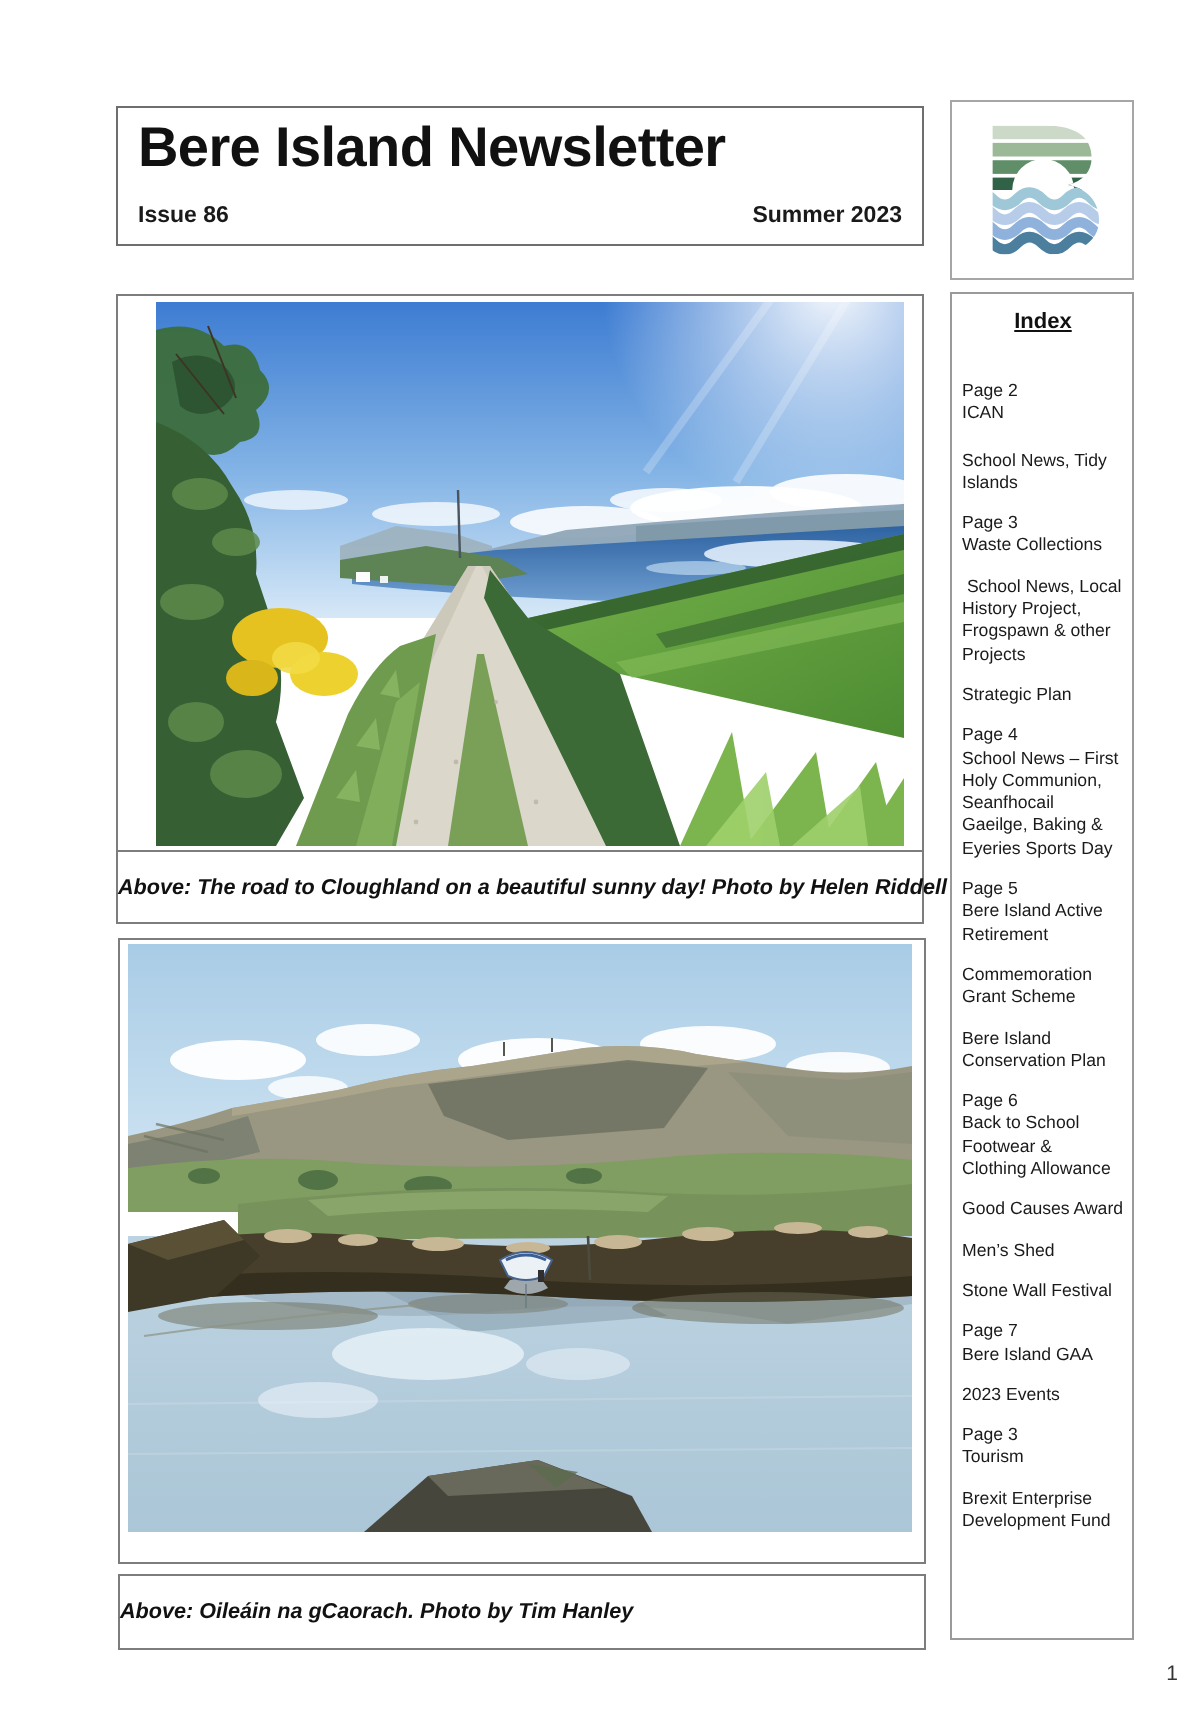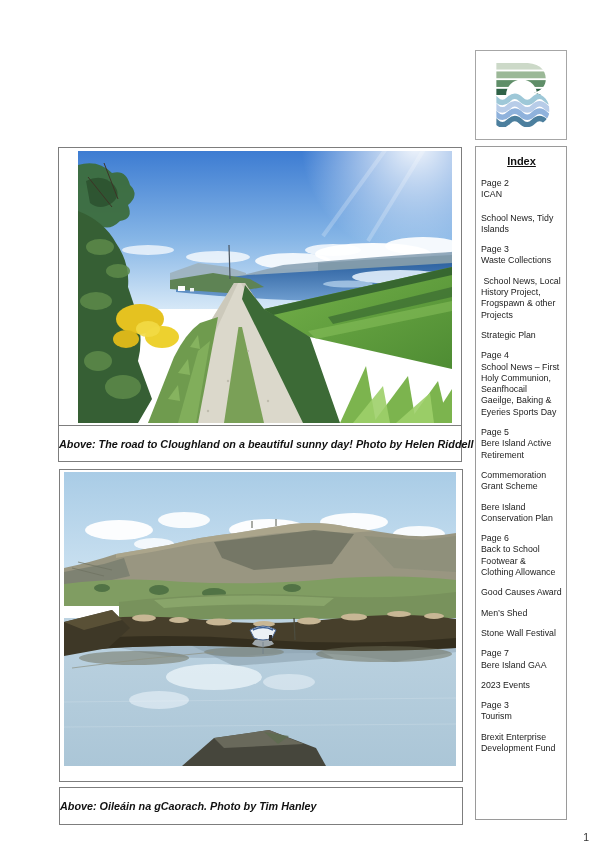--- a/index.html
+++ b/index.html
@@ -28,21 +28,21 @@
     display:flex;align-items:center;justify-content:center;
   }
   
   .index-box{
     position:absolute;left:475px;top:146px;width:92px;height:674px;
     box-sizing:border-box;border:1px solid #9a9a9a;
     padding:8px 4px 0 5px;overflow:hidden;
   }
   .index-title{
     text-align:center;font-size:11px;font-weight:bold;color:#111;
-    text-decoration:underline;margin-bottom:11px;
+    text-decoration:underline;margin-bottom:23px;
   }
   .idx-entry{
     font-size:8.8px;font-weight:normal;color:#1a1a1a;line-height:11.3px;
     white-space:pre;margin-bottom:9px;
   }
   .idx-entry.gap-lg{margin-bottom:12px;}
   
   .photo-frame{
     position:absolute;box-sizing:border-box;border:1.5px solid #7d7d7d;background:#fff;
   }
@@ -64,20 +64,27 @@
   .page-number{
     position:absolute;right:11px;top:831px;font-size:10.5px;color:#333;
   }
   svg{display:block;}
 </style>
 </head>
 <body>
 
 <div class="page">
 
+  <div class="header-box">
+    <div class="header-title">Bere Island Newsletter</div>
+    <div class="header-meta">
+      <span>Issue 86</span>
+      <span>Summer 2023</span>
+    </div>
+  </div>
 
   <div class="logo-box">
     <svg width="62" height="70" viewBox="0 0 100 112">
       <defs>
         <clipPath id="bclip">
           <path d="M10,4 H52 C77,4 90,13 90,30 C90,41 83,49 71,52 C87,55 96,66 96,80 C96,99 78,108 54,108 H10 Z"></path>
         </clipPath>
         <path id="wv" d="M-10,63 Q0,53 10,63 Q20,73 30,63 Q40,53 50,63 Q60,73 70,63 Q80,53 90,63 Q100,73 110,63" fill="none" stroke-width="8.5" stroke-linecap="round"></path>
       </defs>
       <g clip-path="url(#bclip)">

